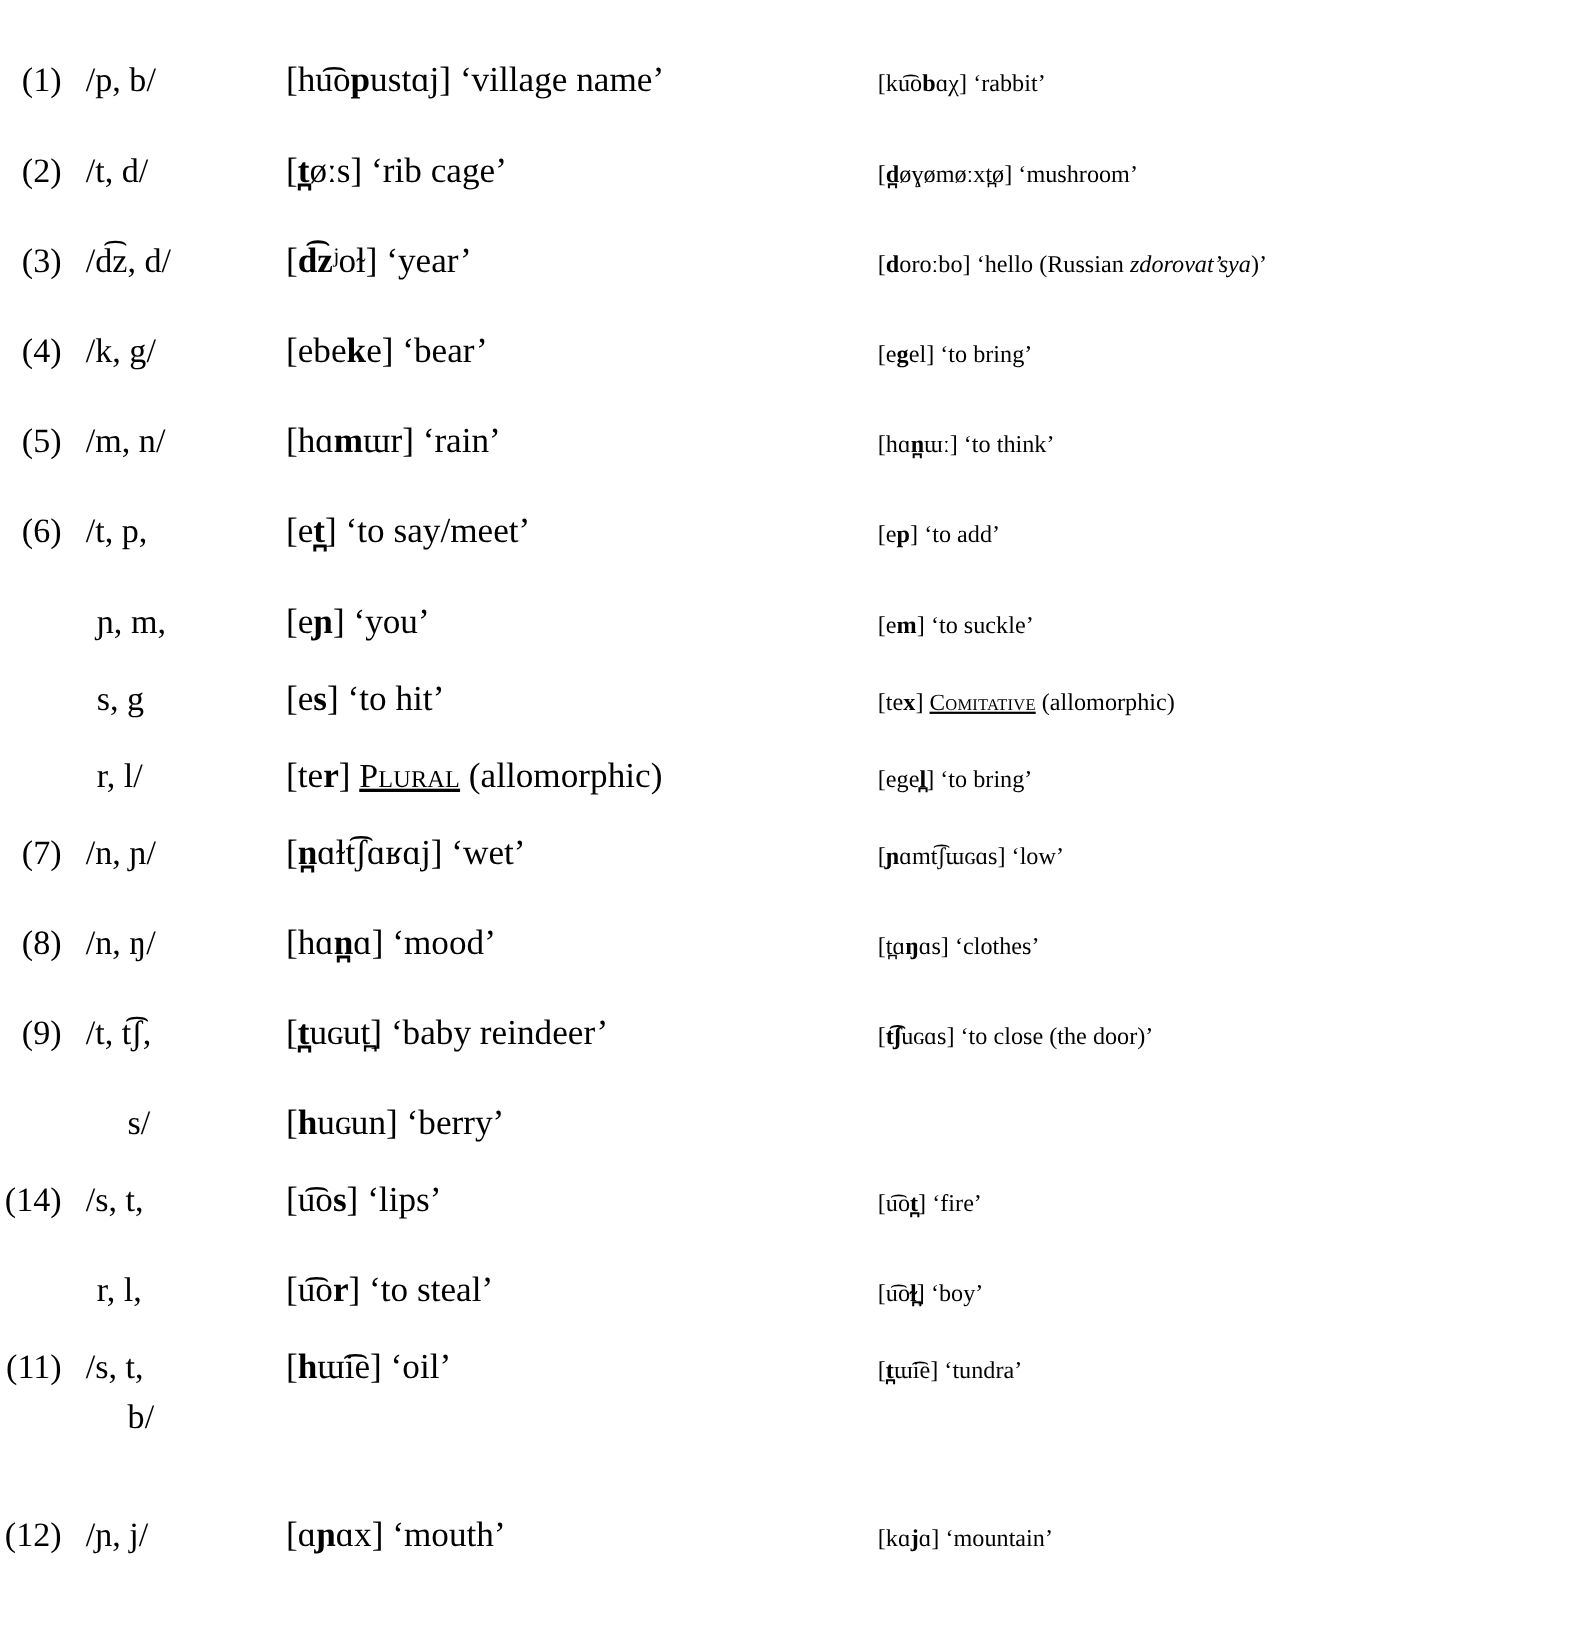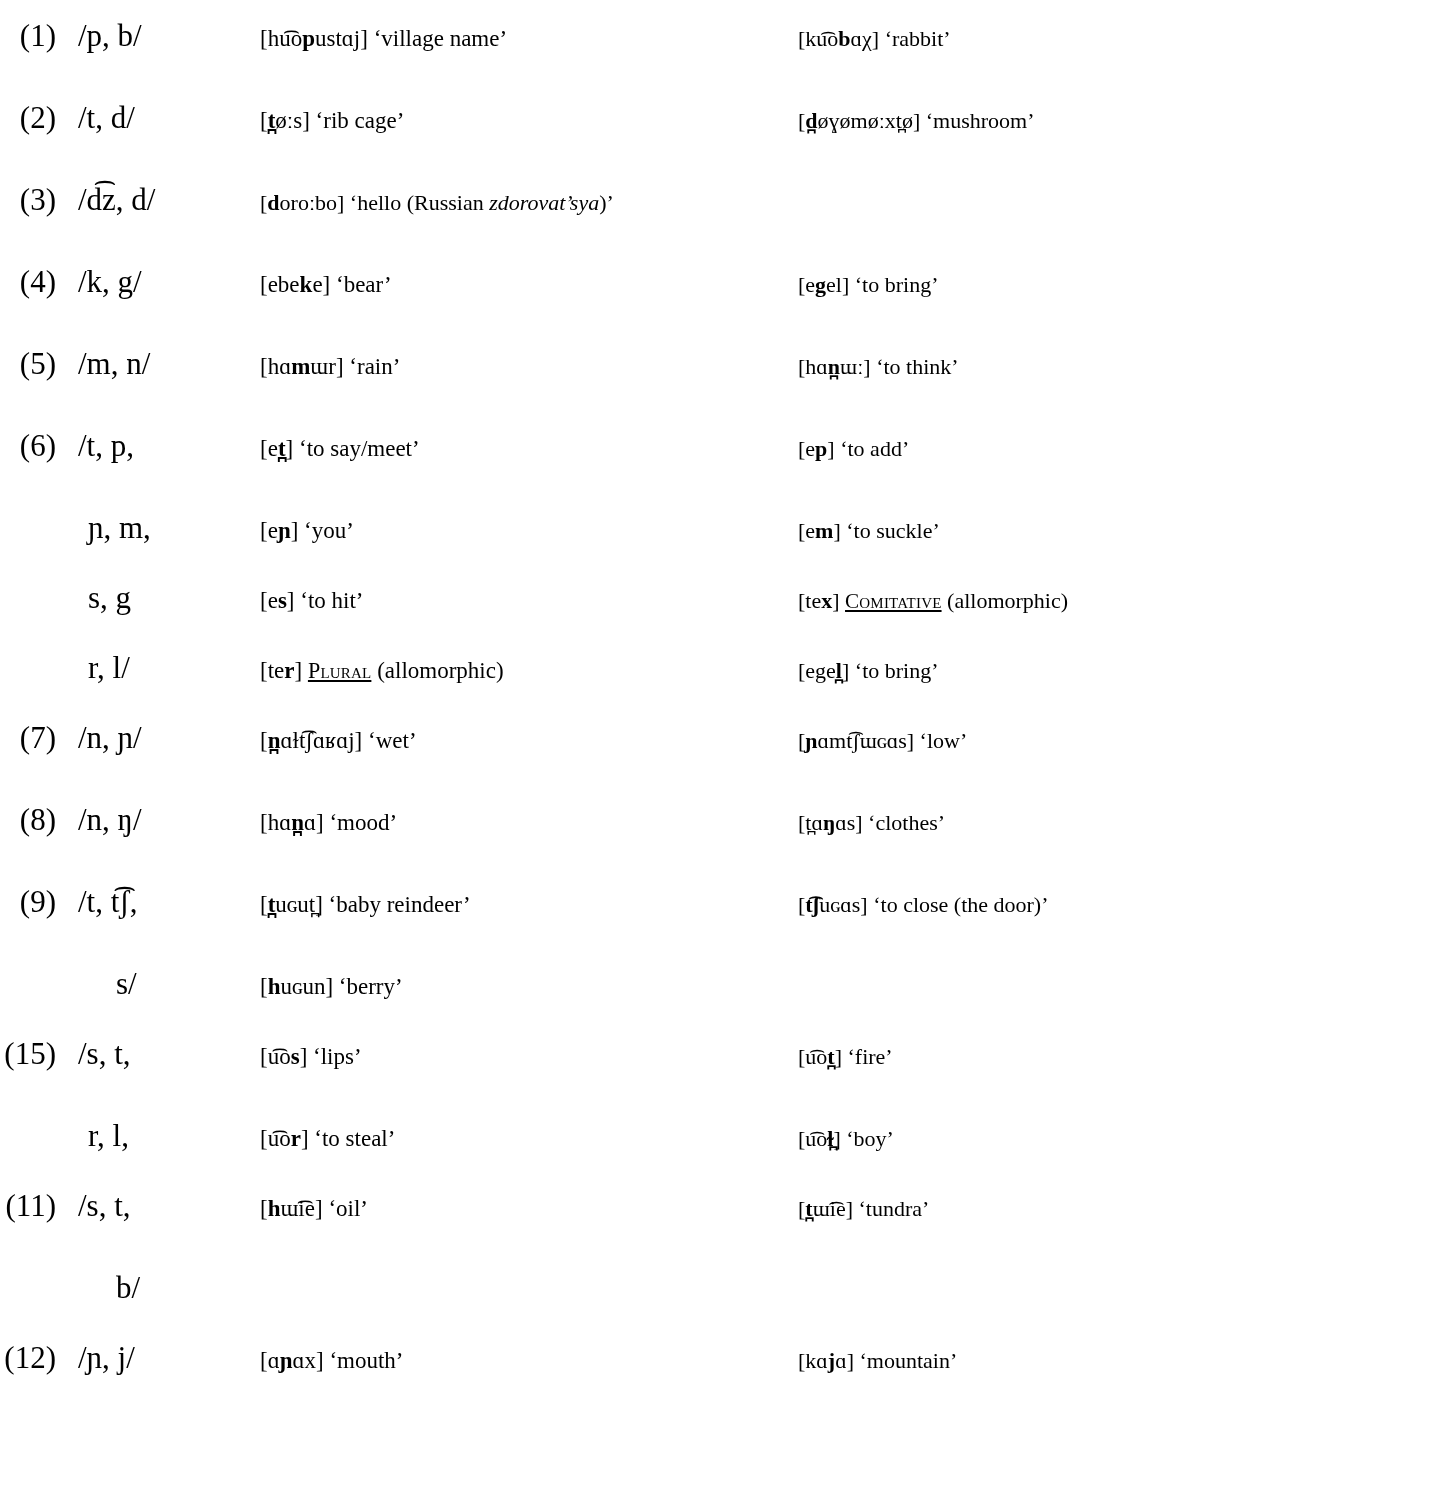--- a/index.html
+++ b/index.html
@@ -58,24 +58,25 @@
     padding-left: 10px;
   }
 
   .col-phon.indent-more {
     padding-left: 38px;
   }
 
   .col-ex {
     width: 538px;
     flex: 0 0 538px;
-    font-size: 23px;
+    font-size: 32px;
     line-height: 1;
     box-sizing: border-box;
     white-space: nowrap;
+    margin-top: 36px;
   }
 
   .col-ex2 {
     flex: 1 1 auto;
     font-size: 22px;
     line-height: 1;
     box-sizing: border-box;
     white-space: nowrap;
   }
 
@@ -118,20 +119,21 @@
         <div class="col-num">(2)</div>
         <div class="col-phon">/t, d/</div>
         <div class="col-ex"><span class="form">[<b>t̪</b>øːs]</span> <span class="gloss">‘rib cage’</span></div>
         <div class="col-ex2"><span class="form">[<b>d̪</b>øɣømøːxt̪ø]</span> <span class="gloss">‘mushroom’</span></div>
       </div>
     </div>
     <div class="ex-block">
       <div class="ex-row">
         <div class="col-num">(3)</div>
         <div class="col-phon">/d͡z, d/</div>
+        <div class="col-ex"><span class="form">[<b>d͡z</b>ʲoɫ]</span> <span class="gloss">‘year’</span></div>
         <div class="col-ex2"><span class="form">[<b>d</b>oroːbo]</span> <span class="gloss">‘hello (Russian <i>zdorovat’sya</i>)’</span></div>
       </div>
     </div>
     <div class="ex-block">
       <div class="ex-row">
         <div class="col-num">(4)</div>
         <div class="col-phon">/k, g/</div>
         <div class="col-ex"><span class="form">[ebe<b>k</b>e]</span> <span class="gloss">‘bear’</span></div>
         <div class="col-ex2"><span class="form">[e<b>g</b>el]</span> <span class="gloss">‘to bring’</span></div>
       </div>
@@ -195,21 +197,21 @@
       </div>
       <div class="ex-row sub">
         <div class="col-num empty">&nbsp;</div>
         <div class="col-phon indent-more">s/</div>
         <div class="col-ex"><span class="form">[<b>h</b>uɢun]</span> <span class="gloss">‘berry’</span></div>
         <div class="col-ex2"></div>
       </div>
     </div>
     <div class="ex-block">
       <div class="ex-row">
-        <div class="col-num">(15)</div>
+        <div class="col-num">(14)</div>
         <div class="col-phon">/s, t,</div>
         <div class="col-ex"><span class="form">[u͡o<b>s</b>]</span> <span class="gloss">‘lips’</span></div>
         <div class="col-ex2"><span class="form">[u͡o<b>t̪</b>]</span> <span class="gloss">‘fire’</span></div>
       </div>
       <div class="ex-row sub">
         <div class="col-num empty">&nbsp;</div>
         <div class="col-phon indent">r, l,</div>
         <div class="col-ex"><span class="form">[u͡o<b>r</b>]</span> <span class="gloss">‘to steal’</span></div>
         <div class="col-ex2"><span class="form">[u͡o<b>ɫ̪</b>]</span> <span class="gloss">‘boy’</span></div>
       </div>

